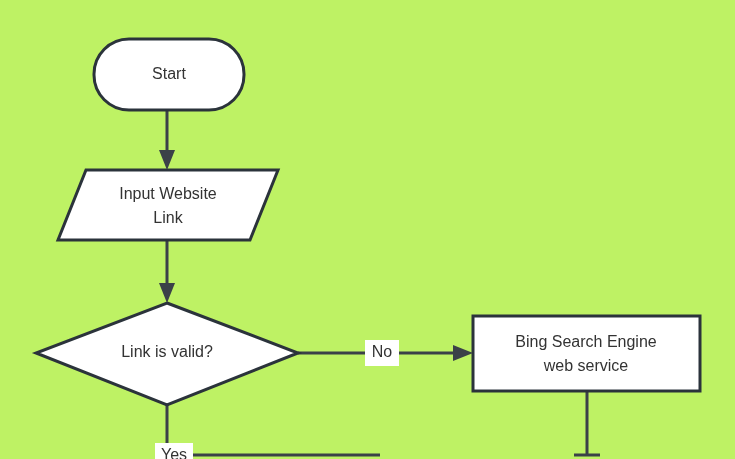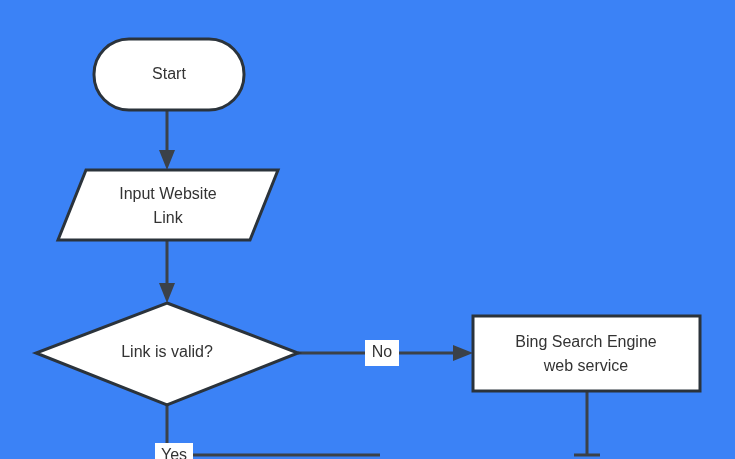--- a/index.html
+++ b/index.html
@@ -8,21 +8,21 @@
     padding: 0;
     background: #f0f0f0;
   }
   body {
     font-family: "Liberation Sans", "DejaVu Sans", sans-serif;
   }
   #canvas {
     position: relative;
     width: 735px;
     height: 459px;
-    background: #3b82f6;
+    background: #bef264;
     overflow: hidden;
   }
   #flow-svg {
     position: absolute;
     left: 0;
     top: 0;
     width: 735px;
     height: 459px;
     display: block;
   }

